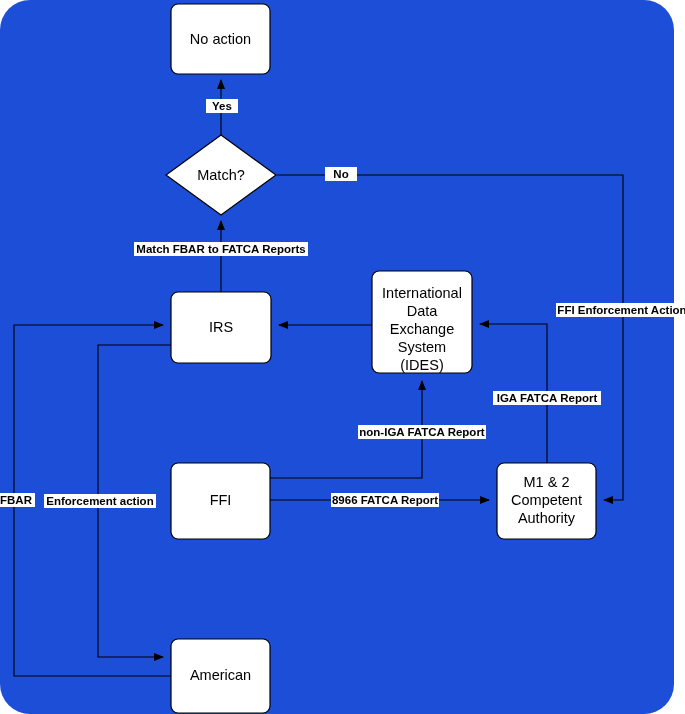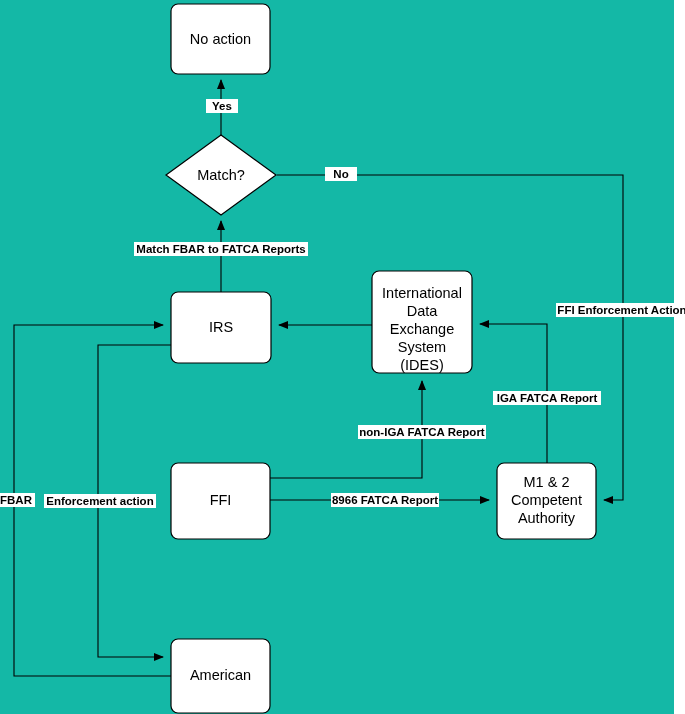--- a/index.html
+++ b/index.html
@@ -10,21 +10,22 @@
   body {
     font-family: "Liberation Sans", sans-serif;
     width: 685px;
     height: 714px;
     overflow: hidden;
   }
   #canvas {
     position: relative;
     width: 674px;
     height: 714px;
-    background: #14b8a6;
+    background: #1d4ed8;
+    border-radius: 30px;
   }
   svg.diagram {
     position: absolute;
     left: 0;
     top: 0;
     width: 685px;
     height: 714px;
   }
   .node-rect {
     fill: #ffffff;

